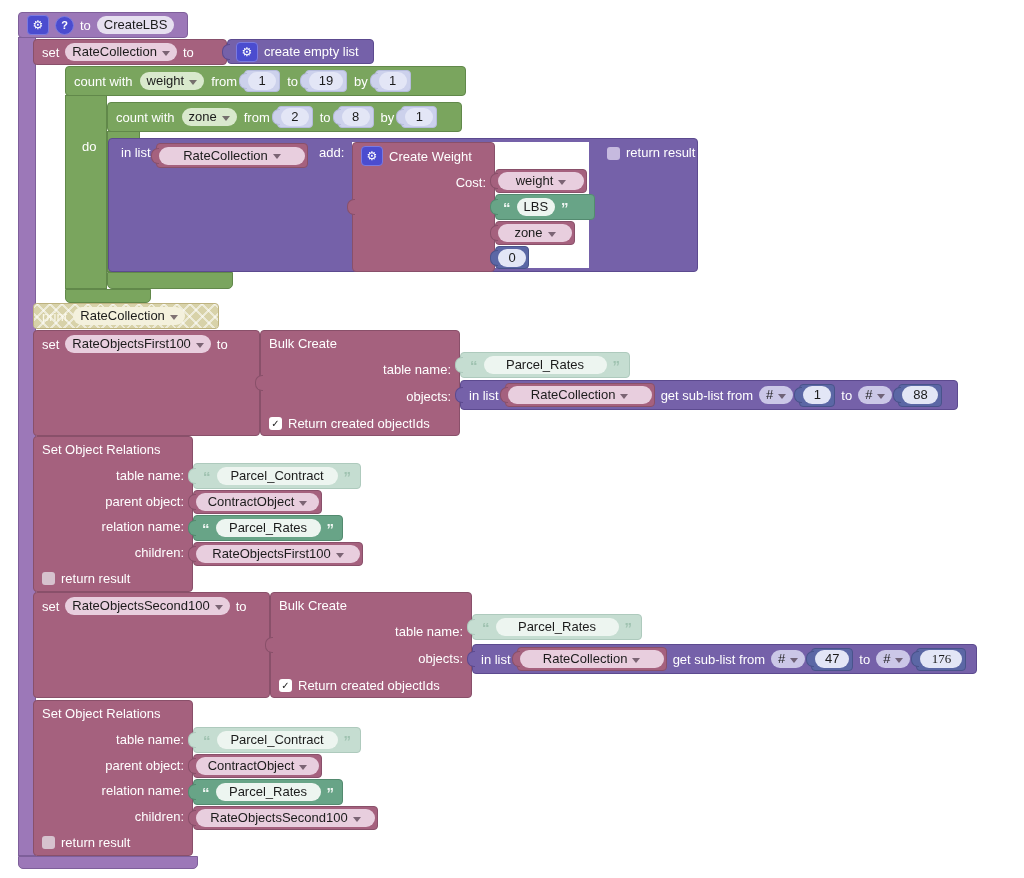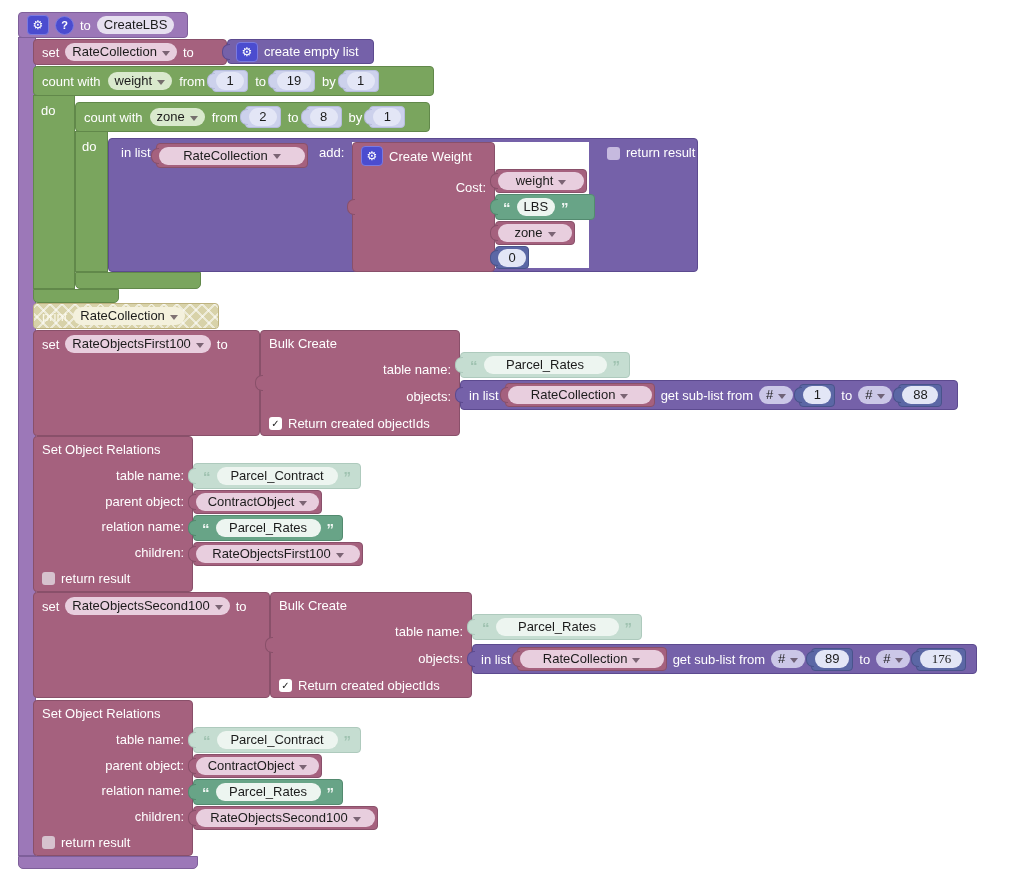--- a/index.html
+++ b/index.html
@@ -6,21 +6,21 @@
   #workspace{position:relative;width:1024px;height:878px;background:#ffffff;overflow:hidden;
              font-family:"Liberation Sans",sans-serif;font-size:13px;}
   .blk{position:absolute;box-sizing:border-box;border:1px solid;border-radius:4px;
        display:flex;align-items:center;gap:6px;padding:0 8px;color:#fff;white-space:nowrap;}
   .col{flex-direction:column;align-items:stretch;padding:0;gap:0;}
   .row{display:flex;align-items:center;gap:6px;padding:0 8px;justify-content:flex-end;box-sizing:border-box;}
   .row.l{justify-content:flex-start;}
   
   .c-proc{background:#9c78b8;border-color:#7e5f9a;}
   .c-list{background:#7561a9;border-color:#5c4a8f;}
-  .c-loop{background:#7aa55e;border-color:#61884a;}
+  .c-loop{background:#7aa55e;border-color:#61884a;margin-left:32px;}
   .c-var{background:#a5617e;border-color:#89506a;}
   .c-text{background:#68a487;border-color:#538a6f;}
   .c-textsh{background:#c5ddd1;border-color:#aecabd;color:#303030;}
   .c-num{background:#5b67a5;border-color:#49538b;}
   .c-numsh{background:#ccd1ec;border-color:#b6bcdd;}
   .disabled{background-color:#d8d2a9;border-color:#bdb280;color:#faf8ea;
     background-image:repeating-linear-gradient(45deg,rgba(255,255,255,.55) 0 2px,transparent 2px 9px),
                      repeating-linear-gradient(-45deg,rgba(255,255,255,.55) 0 2px,transparent 2px 9px);}
   
   .tab::before{content:"";position:absolute;left:-6px;top:50%;transform:translateY(-50%);
@@ -141,21 +141,21 @@
   <span style="position:absolute;left:319px;top:145px;color:#fff;">add:</span>
   <div class="hole" style="left:352px;top:142px;width:237px;height:126px;"></div>
   <span class="chk off-p" style="position:absolute;left:607px;top:147px;"></span>
   <span style="position:absolute;left:626px;top:145px;color:#fff;">return result</span>
 
   <div class="blk c-var col tab" style="left:352px;top:142px;width:143px;height:130px;">
     <div class="row l" style="height:26px;">
       <span class="gear">⚙</span>
       <span>Create Weight</span>
     </div>
-    <div class="row" style="height:26px;align-items:flex-end;">
+    <div class="row" style="height:26px;">
         <span>Cost:</span>
       </div>
   </div>
   <div class="blk c-var getter tab" style="left:495px;top:169px;width:92px;height:24px;">
     <span class="field f-pink">
       <span>weight</span>
       <span class="arr"></span>
     </span>
   </div>
   <div class="blk c-text tab" style="left:495px;top:194px;width:100px;height:26px;padding:0 7px;">
@@ -318,21 +318,21 @@
         <span>RateCollection</span>
         <span class="arr"></span>
       </span>
     </span>
     <span>get sub-list from</span>
     <span class="field f-hash">
       <span>#</span>
       <span class="arr"></span>
     </span>
     <span class="blk c-num numblk tab" style="position:relative;height:23px;min-width:38px;">
-      <span class="field f-lav" style="min-width:20px;justify-content:center;">89</span>
+      <span class="field f-lav" style="min-width:20px;justify-content:center;">47</span>
     </span>
     <span>to</span>
     <span class="field f-hash">
       <span>#</span>
       <span class="arr"></span>
     </span>
     <span class="blk c-num numblk tab" style="position:relative;height:23px;min-width:46px;">
       <span class="field f-lav" style="min-width:28px;justify-content:center;font-family:Liberation Serif, serif;">176</span>
     </span>
   </div>

